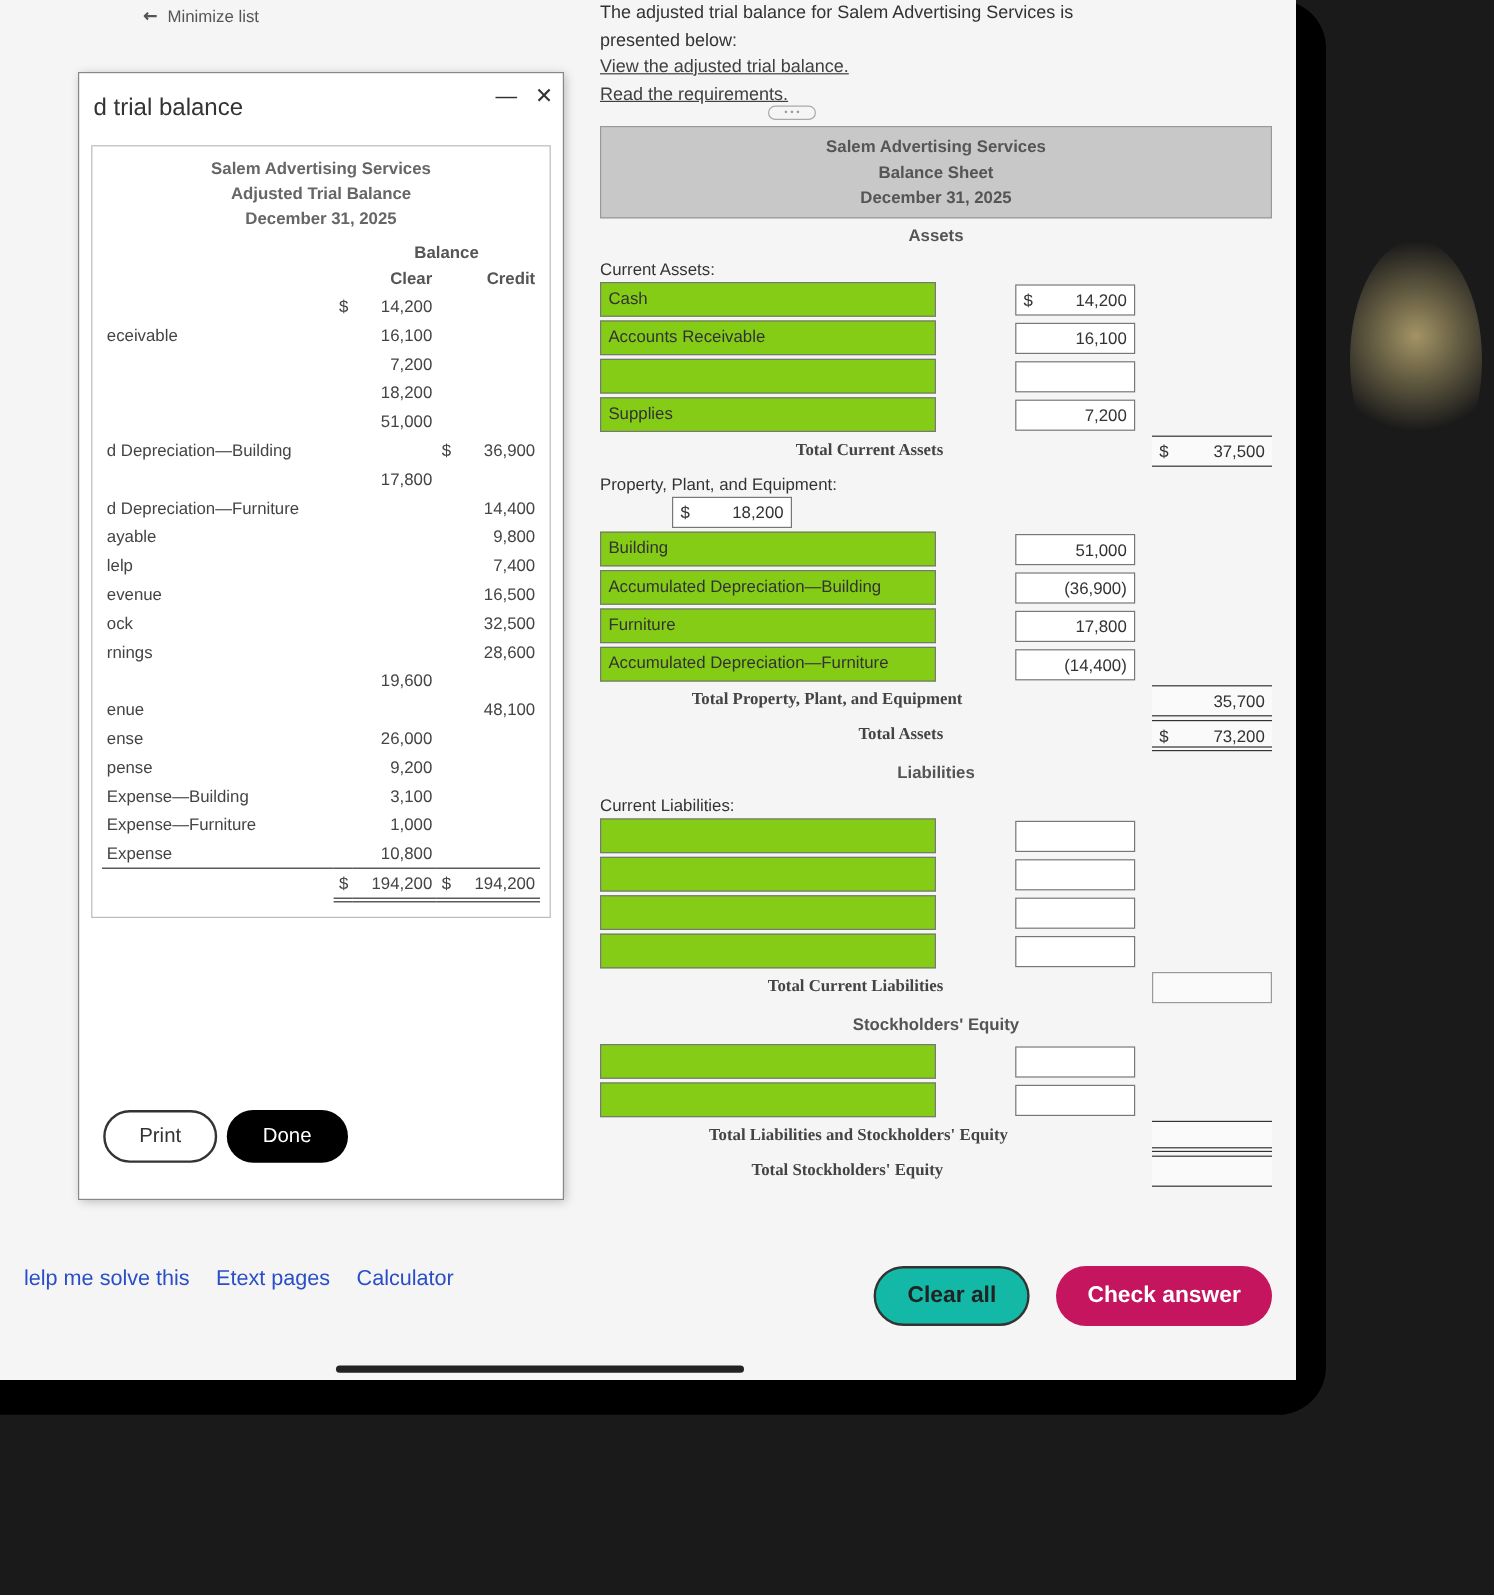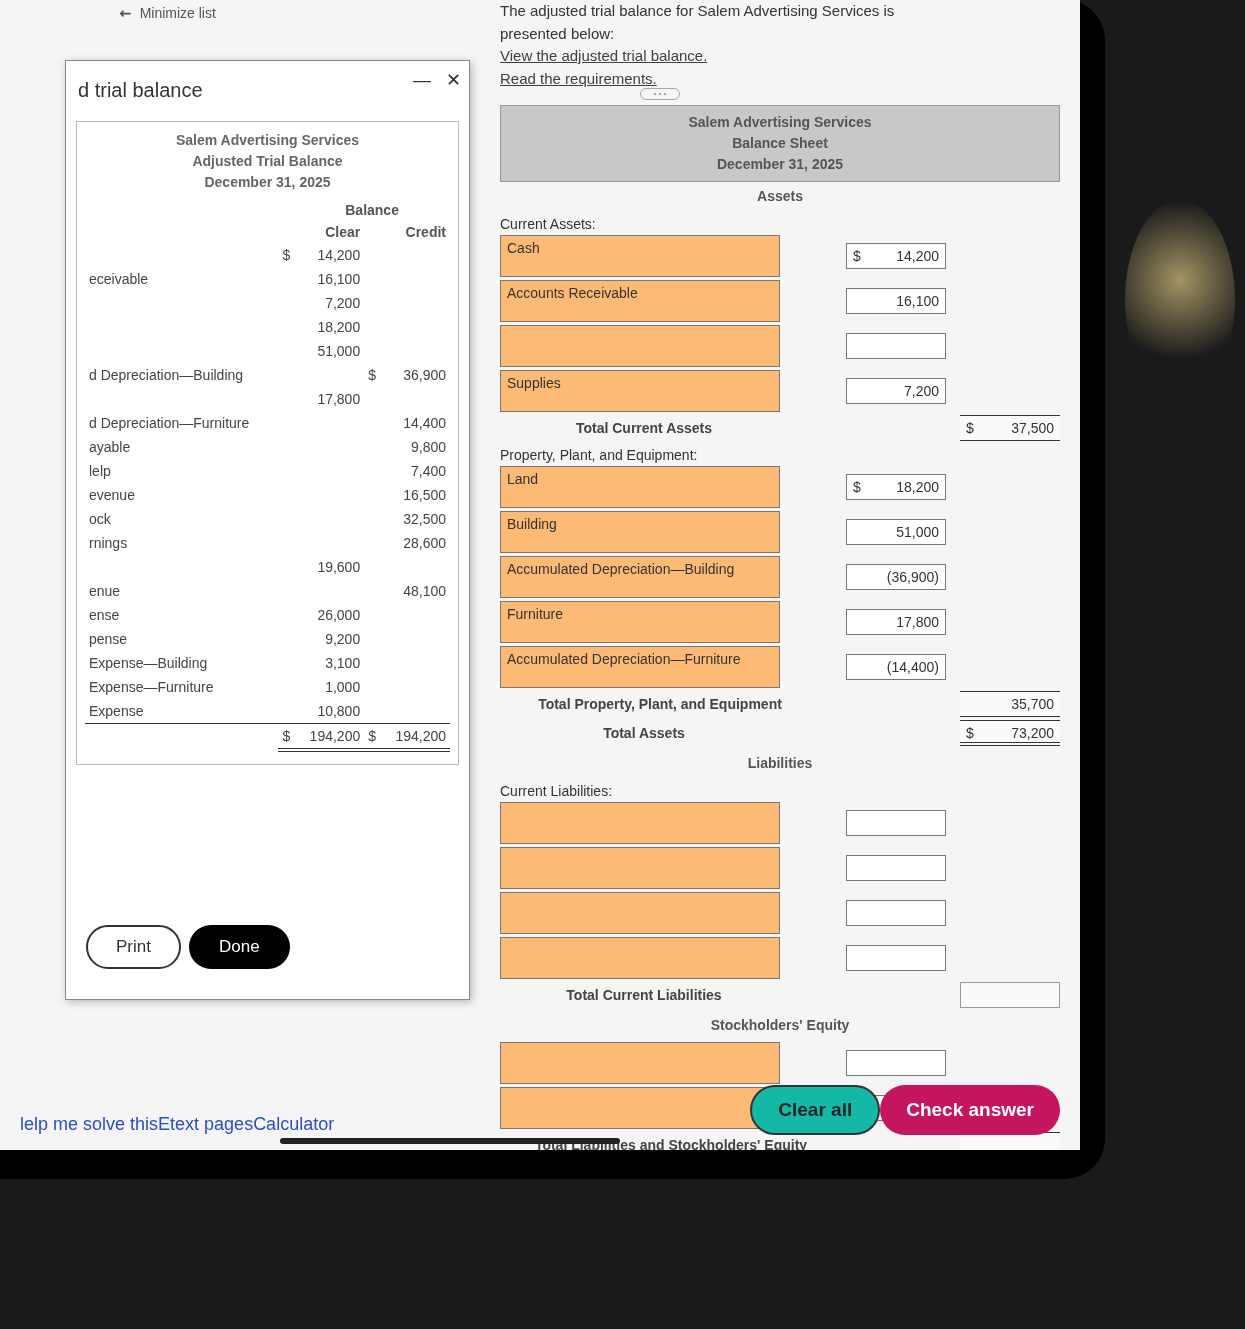--- a/index.html
+++ b/index.html
@@ -104,25 +104,25 @@
     background: #c8c8c8;
     border: 1px solid #999;
     text-align: center;
     font-weight: bold;
     padding: 6px 0;
     line-height: 1.5;
     color:#555;
   }
   .sheet-sub { text-align: center; font-weight: bold; padding: 6px 0; color:#555;}
   .row { display: flex; align-items: center; margin: 3px 0; }
-  .row-label { text-align:center; padding-left:2px; }
+  .row-label { text-align:right; padding-left:2px;font-family:Liberation Serif, serif; }
   .row-input {
     flex: 0 0 280px;
-    border: 1px solid #777; background:#fdba74;
-    height: 42px; line-height:24px; padding: 0 6px;
+    border: 1px solid #777; background:#84cc16;
+    height: 29px; line-height:24px; padding: 0 6px;
     margin-right: 6px;
   }
   .row-val-box {
     flex: 0 0 100px;
     border: 1px solid #777; background:#fff;
     height: 26px; line-height:24px; padding: 0 6px;
     text-align: right;
     display:flex; justify-content:space-between;
   }
   .row-val-box .cur{flex:0 0 auto;}
@@ -138,22 +138,23 @@
   .row-total.single{ border:none; border-top:1px solid #333; border-bottom:1px solid #333;}
   .row-total.double{ border:none; border-top:1px solid #333; border-bottom:4px double #333;}
   .spacer { flex: 1 1 auto; }
   .section-title { font-weight: normal; color:#333; margin:6px 0 3px 0;}
   .bold { font-weight: bold; color:#444;}
 
   .bottom-bar {
     position: absolute;
     bottom: 15px; left: 0; right: 0;
     height: 80px;
-    display: flex; align-items: flex-end;
+    display: flex; align-items: flex-start;
     padding: 0 20px;
+    gap: 22px;
     font-size: 18px;
   }
   .link-blue { color: #2a4ec7; font-weight:500; cursor:pointer;}
   .btn-clear {
     margin-left: auto;
     border: 2px solid #333; background:#14b8a6; color:#222;
     border-radius: 28px; padding: 12px 26px; font-size: 19px; font-weight:600; cursor:pointer;
   }
   .btn-check {
     border: none; background:#c5155f; color:#fff;
@@ -244,21 +245,20 @@
         <div class="spacer"></div>
         <div class="row-total single">
           <span class="cur">$</span>
           <span class="num">37,500</span>
         </div>
       </div>
 
       <div class="section-title">Property, Plant, and Equipment:</div>
       <div id="ppe-rows">
           <div class="row">
-            <div class="row-input">Land</div>
             <div style="flex:0 0 60px"></div>
             <div class="row-val-box">
               <span class="cur">$</span>
               <span class="num">18,200</span>
             </div>
           </div>
           <div class="row">
             <div class="row-input">Building</div>
             <div style="flex:0 0 60px"></div>
             <div class="row-val-box">

